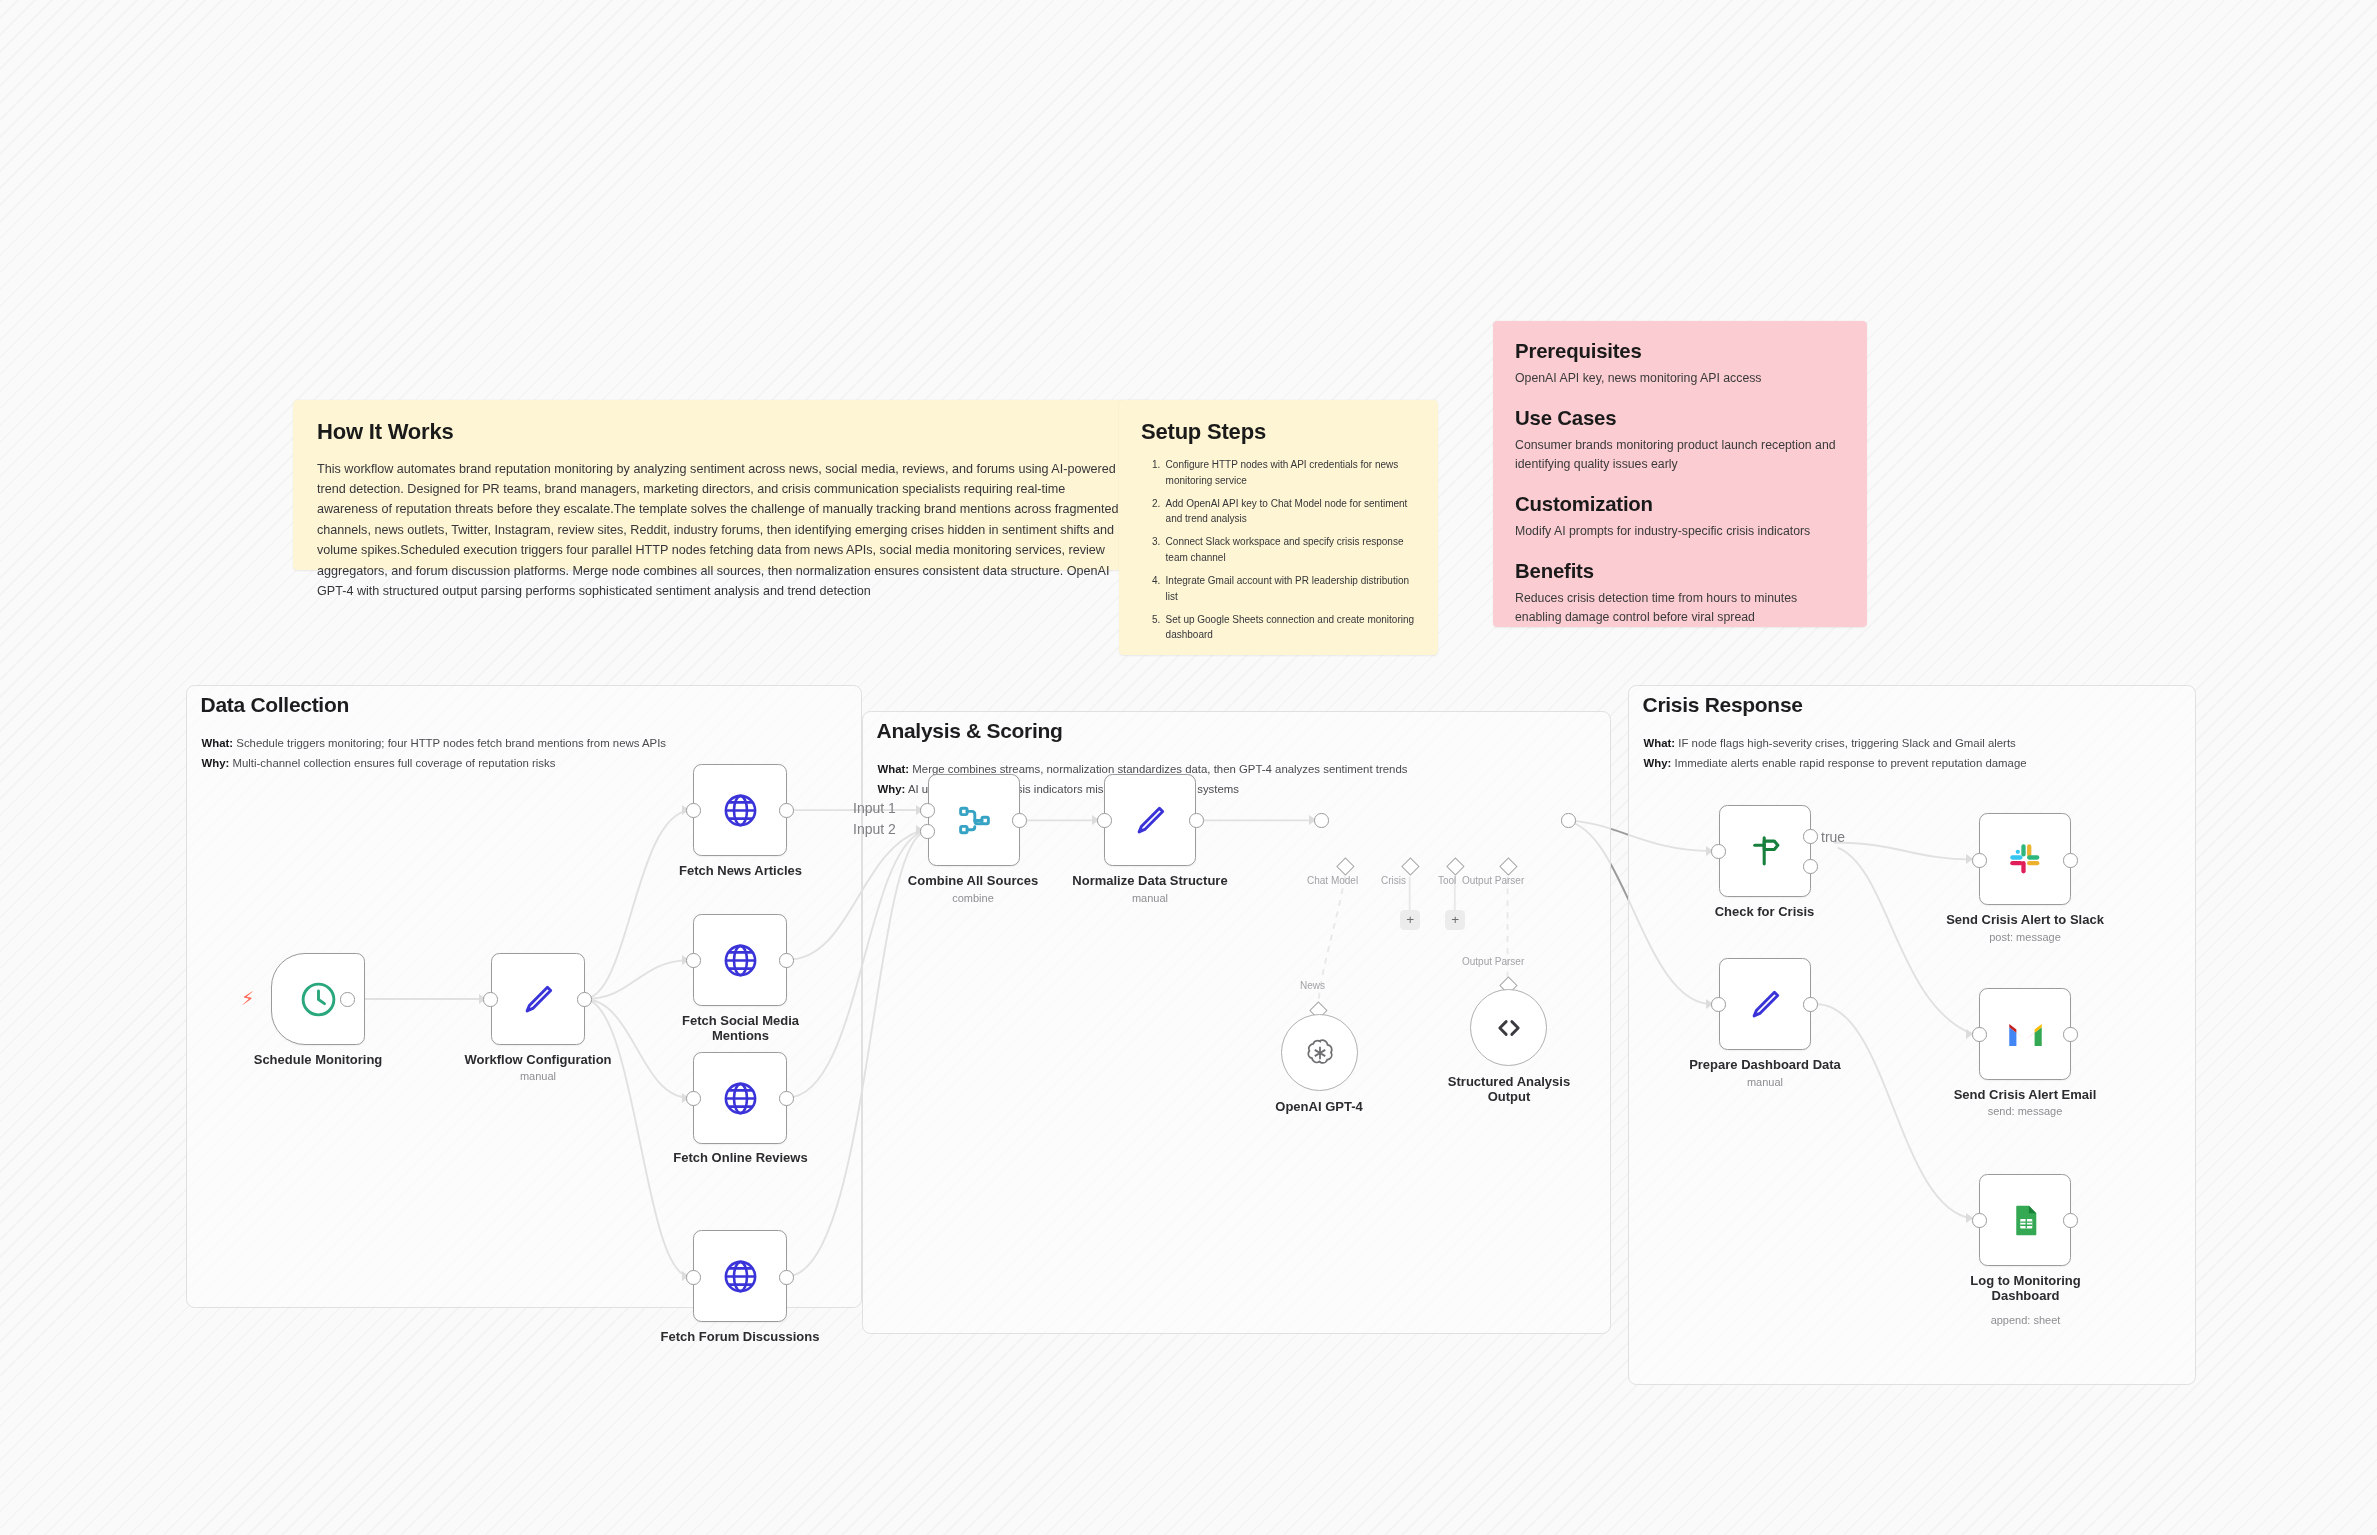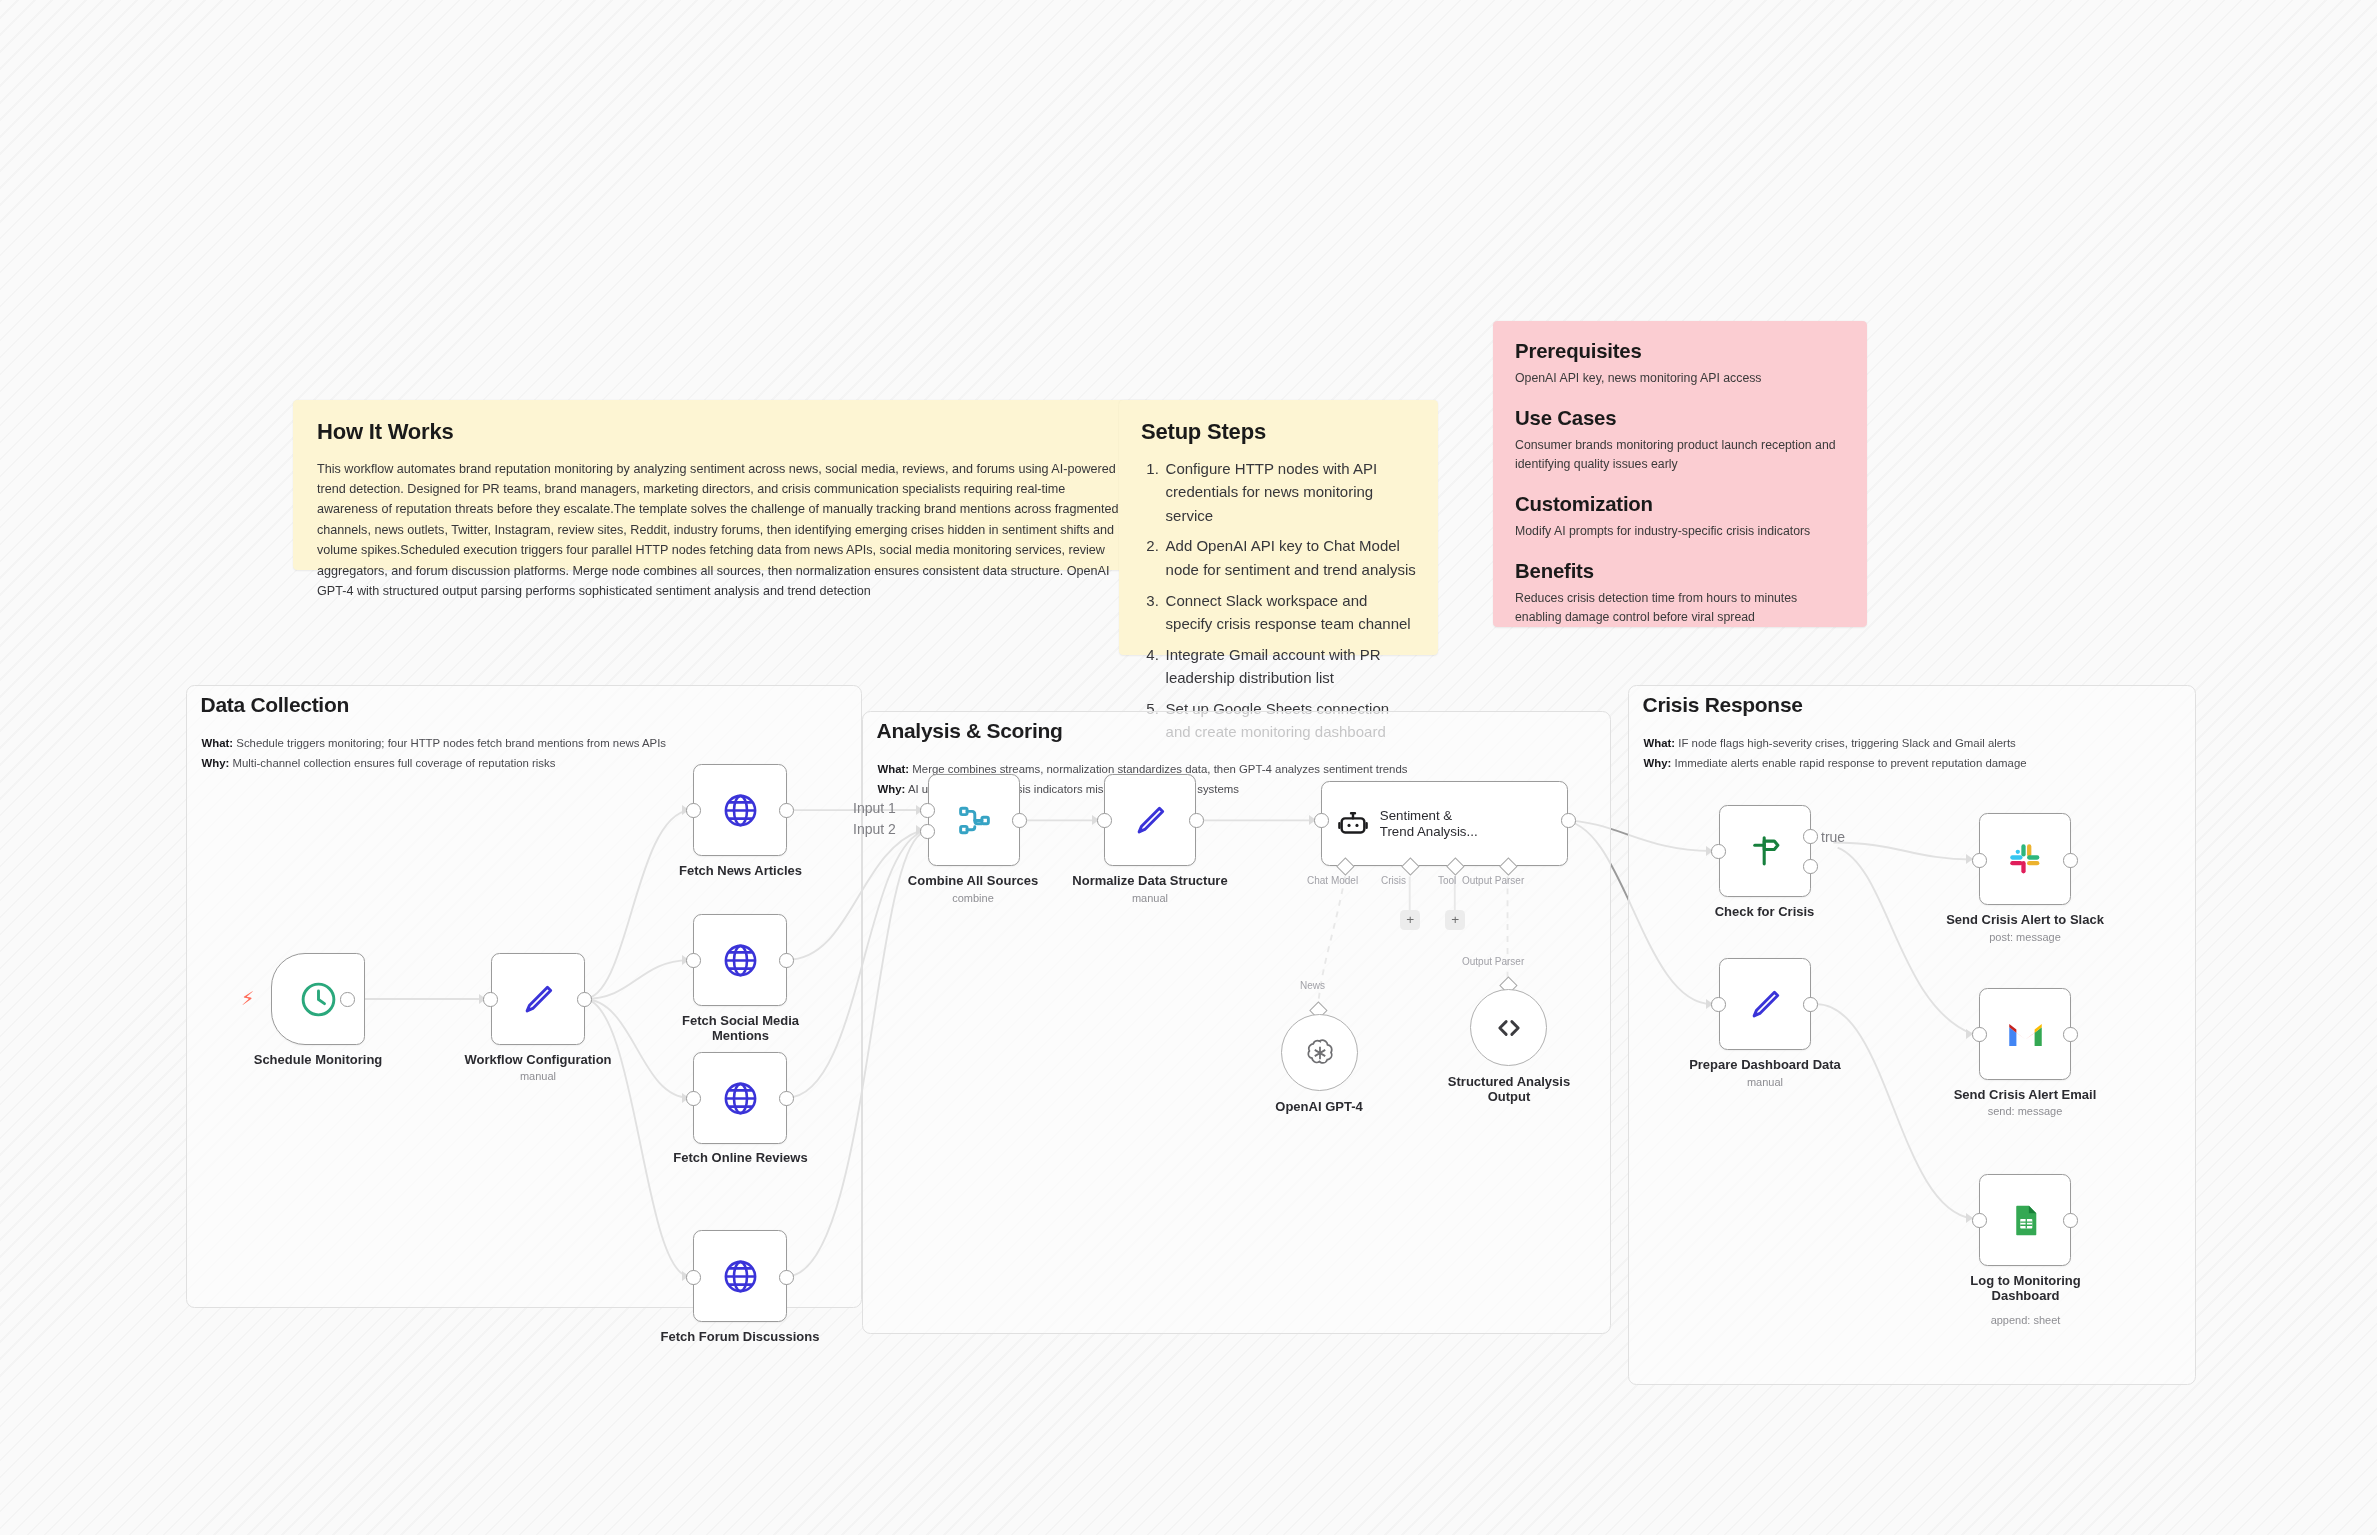--- a/index.html
+++ b/index.html
@@ -16,21 +16,21 @@
   
   .sticky{position:absolute;box-sizing:border-box;border-radius:4.3px;
           box-shadow:0 0.9px 1.7px rgba(0,0,0,.07);}
   .sticky.yellow{background:#fdf5d3;}
   .sticky.pink{background:#fbcdd2;}
   .sticky h2{margin:0 0 13.6px 0;font-size:22px;font-weight:700;color:#1a1a1a;letter-spacing:-0.2px;}
   .sticky h3{margin:0 0 6px 0;font-size:20.4px;font-weight:700;color:#1a1a1a;letter-spacing:-0.2px;}
   .sticky p{margin:0 0 19px 0;font-size:12.3px;line-height:1.55;color:#3a3a3a;}
   .sticky p.last{margin-bottom:0;}
   .sticky .body{font-size:12.6px;line-height:1.62;color:#36363a;}
-  .sticky ol{margin:0;padding-left:22px;font-size:15px;line-height:1.55;color:#36363a;}
+  .sticky ol{margin:0;padding-left:22px;font-size:10px;line-height:1.55;color:#36363a;}
   .sticky ol li{margin-bottom:7.7px;padding-left:2.6px;}
 
   
   .section{position:absolute;box-sizing:border-box;border:0.9px solid #e0e0e0;
            border-radius:8.5px;background:rgba(252,252,252,0.72);}
   .section .sec-title{position:absolute;left:13.6px;top:6.8px;font-size:21px;font-weight:700;
            color:#1d1d1f;letter-spacing:-0.3px;white-space:nowrap;}
   .section .sec-line{position:absolute;left:14.5px;font-size:11.4px;color:#4a4a4f;white-space:nowrap;}
   .section .sec-line b{color:#16161a;font-weight:700;}
 
@@ -278,31 +278,20 @@
   <div class="node" style="left:1104px;top:774px;width:92px;height:92px;">
     <svg width="39" height="39" viewBox="0 0 24 24" fill="none" stroke="#3a33d8" stroke-width="1.8">
       <path d="M17.5 4.5 19.5 6.5 8.5 17.5 5 19 6.5 15.5z" stroke-linejoin="round"></path>
     </svg>
   </div>
   <div class="port" style="left:1097px;top:813px;"></div>
   <div class="port" style="left:1189px;top:813px;"></div>
   <div class="node-label" style="left:1048px;top:873px;width:204px;">Normalize Data Structure</div>
   <div class="node-sub" style="left:1048px;top:892px;width:204px;">manual</div>
 
-  <div class="node wide" style="left:1321px;top:781px;width:247px;height:85px;">
-    <svg width="34" height="34" viewBox="0 0 24 24" fill="none" stroke="#1c1c1e" stroke-width="1.7">
-      <rect x="4" y="8" width="16" height="10" rx="2.4"></rect>
-      <path d="M12 8V5.2M10.6 4.4h2.8" stroke-linecap="round"></path>
-      <circle cx="9.2" cy="13" r="1.1" fill="#1c1c1e" stroke="none"></circle>
-      <circle cx="14.8" cy="13" r="1.1" fill="#1c1c1e" stroke="none"></circle>
-      <path d="M2.4 11.4v3.2M21.6 11.4v3.2" stroke-linecap="round"></path>
-    </svg>
-    <div class="agent-title" style="white-space:pre-line;">Sentiment &amp;
-Trend Analysis...</div>
-  </div>
   <div class="port" style="left:1314px;top:813px;"></div>
   <div class="port" style="left:1561px;top:813px;"></div>
 
   <div class="diamond" style="left:1339px;top:860px;"></div>
   <div class="diamond" style="left:1404px;top:860px;"></div>
   <div class="diamond" style="left:1449px;top:860px;"></div>
   <div class="diamond" style="left:1502px;top:860px;"></div>
   <div class="port-label" style="left:1307px;top:875px;">Chat Model</div>
   <div class="port-label" style="left:1381px;top:875px;">Crisis</div>
   <div class="port-label" style="left:1438px;top:875px;">Tool</div>

